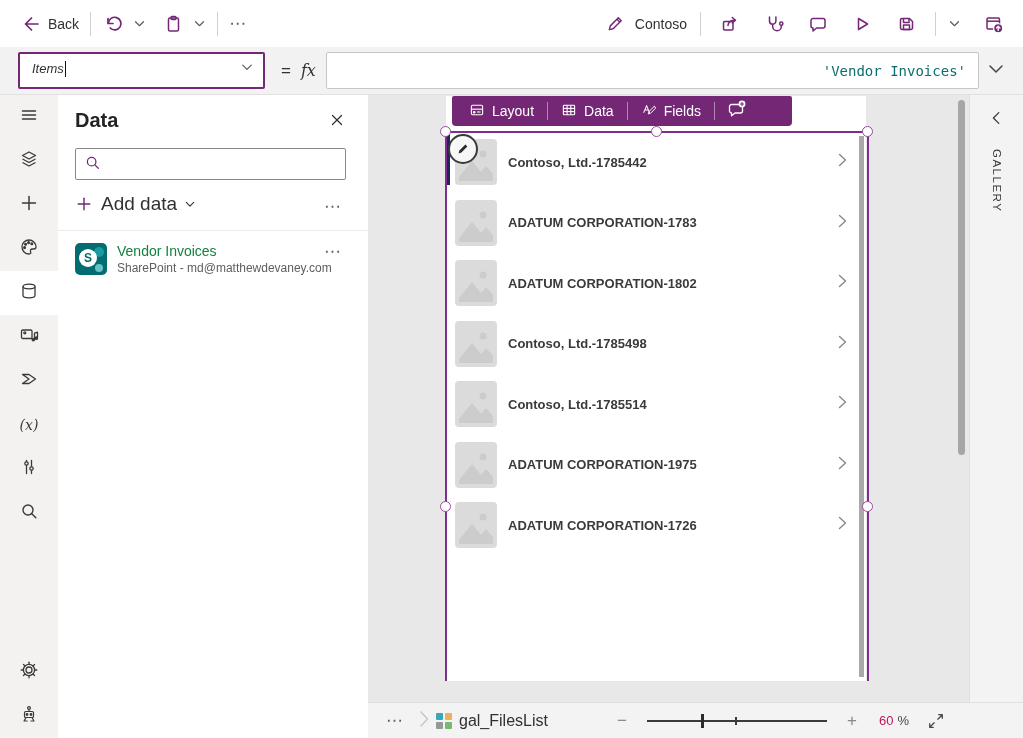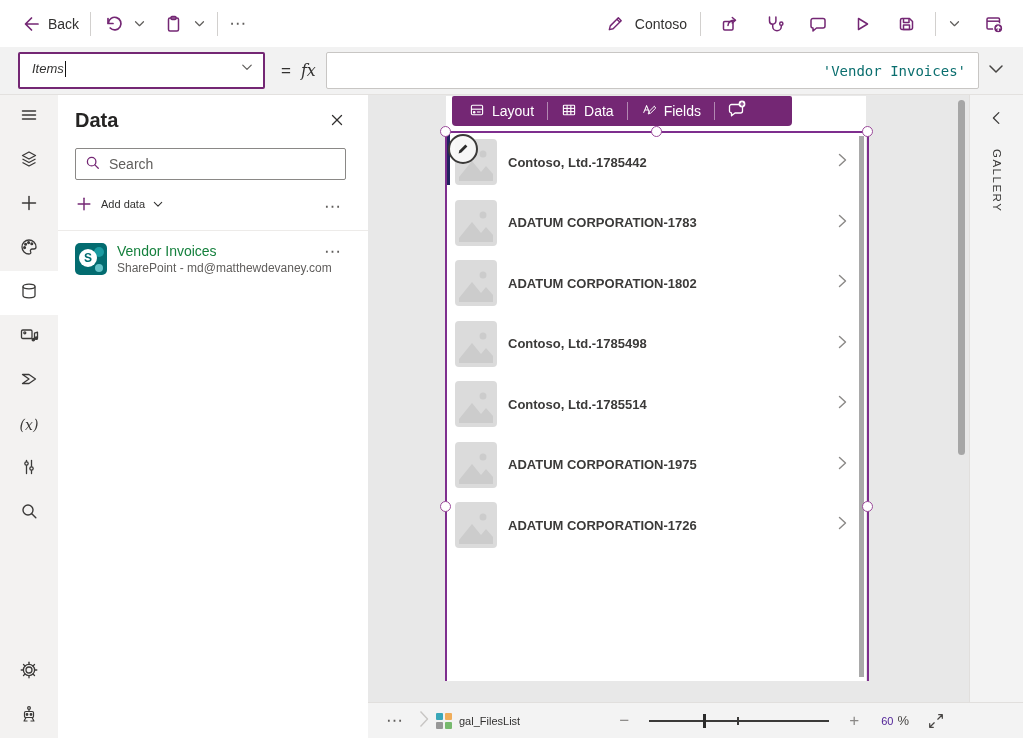--- a/index.html
+++ b/index.html
@@ -42,21 +42,21 @@
   .rail-var { font-family:"DejaVu Serif", serif; font-style:italic; font-size:14px; color:#3b3a39; }
 
   
   .dpanel { width:310px; background:#fff; flex:0 0 auto; padding:14px 22px 0 17px; position:relative; }
   .dpanel h2 { font-size:20px; font-weight:700; color:#252423; }
   .dp-close { position:absolute; top:16px; right:20px; width:20px; height:20px; cursor:pointer; }
   .dp-search { margin-top:16px; height:32px; border:1px solid #8a8886; border-radius:2px; display:flex; align-items:center; padding:0 8px; background:#fff; }
   .dp-search input { border:none; outline:none; flex:1; font-size:14px; font-family:"Liberation Sans",sans-serif; color:#323130; margin-left:8px; background:transparent; }
   .dp-search input::placeholder { color:#605e5c; }
   .dp-addrow { display:flex; align-items:center; height:40px; margin-top:6px; cursor:pointer; }
-  .dp-addrow .lbl { font-size:11px; color:#323130; margin:0 6px 4px 8px; }
+  .dp-addrow .lbl { font-size:19px; color:#323130; margin:0 6px 4px 8px; }
   .dp-ellipsis { margin-left:auto; }
   .dp-divider { height:1px; background:#edebe9; margin:4px -22px 0 -17px; }
   .src-item { display:flex; align-items:center; margin-top:12px; cursor:pointer; }
   .sp-icon { width:32px; height:32px; border-radius:5px; background:#036c70; position:relative; flex:0 0 auto; }
   .sp-icon .c1 { position:absolute; left:4px; top:6px; width:18px; height:18px; border-radius:50%; background:#fff; color:#036c70; font-size:12px; font-weight:700; display:flex; align-items:center; justify-content:center; }
   .sp-icon .c2 { position:absolute; right:3px; top:4px; width:10px; height:10px; border-radius:50%; background:#1a9ba1; }
   .sp-icon .c3 { position:absolute; right:4px; bottom:3px; width:8px; height:8px; border-radius:50%; background:#65c3c8; }
   .src-text { margin-left:10px; min-width:0; }
   .src-title { font-size:14px; color:#15803d; }
   .src-sub { font-size:12px; color:#605e5c; margin-top:2px; white-space:nowrap; }
@@ -96,28 +96,28 @@
   .rpanel { width:54px; background:#f3f3f3; border-left:1px solid #e1dfdd; flex:0 0 auto; display:flex; flex-direction:column; align-items:center; padding-top:14px; }
   .rpanel .collapse { cursor:pointer; margin-bottom:18px; }
   .rpanel .vlabel { writing-mode:vertical-rl; font-size:11.5px; letter-spacing:1.5px; color:#3b3a39; }
 
   
   .statusbar { height:36px; background:#f3f3f3; border-top:1px solid #e1dfdd; display:flex; align-items:center; padding:0 78px 0 14px; flex:0 0 auto; }
   .sb-crumbsep { margin:0 6px 0 10px; }
   .grid-icon { width:16px; height:16px; display:grid; grid-template-columns:1fr 1fr; grid-template-rows:1fr 1fr; gap:2px; margin-right:7px; }
   .grid-icon span { border-radius:1px; }
   .gi-tl{background:#3aa7b8;} .gi-tr{background:#f0ad5a;} .gi-bl{background:#979797;} .gi-br{background:#77b96e;}
-  .sb-name { font-size:11px; color:#323130; }
+  .sb-name { font-size:16px; color:#323130; }
   .zoomgrp { margin-left:auto; display:flex; align-items:center; }
   .z-minus,.z-plus { font-size:17px; color:#8a8886; cursor:pointer; padding:0 6px; }
   .z-slider { position:relative; width:180px; height:16px; margin:0 14px; cursor:pointer; }
   .z-track { position:absolute; left:0; right:0; top:7px; height:2px; background:#3b3a39; }
   .z-thumb { position:absolute; left:30%; top:1px; width:3px; height:14px; background:#2b2b2b; }
   .z-tick { position:absolute; left:49%; top:4px; width:1.5px; height:8px; background:#3b3a39; }
-  .z-val { font-size:11px; color:#4c1d95; margin:0 4px 0 16px; }
+  .z-val { font-size:13px; color:#be185d; margin:0 4px 0 16px; }
   .z-unit { font-size:13px; color:#484644; margin-right:18px; }
   .z-fit { cursor:pointer; display:flex; }
 </style>
 </head>
 <body>
 
 <div class="stage">
 
   <div class="cmdbar">
     <div class="cmd-left">
@@ -356,21 +356,20 @@
       <h2>Data</h2>
       <div class="dp-close"><span><svg width="18" height="18" viewBox="0 0 20 20" stroke="#323130" stroke-width="1.4" stroke-linecap="round">
               <line x1="5" y1="5" x2="15" y2="15"></line>
               <line x1="15" y1="5" x2="5" y2="15"></line>
             </svg></span></div>
       <div class="dp-search">
         <span><svg width="17" height="17" viewBox="0 0 20 20" fill="none" stroke="#742774" stroke-width="1.5" stroke-linecap="round">
               <circle cx="9" cy="9" r="5"></circle>
               <line x1="12.8" y1="12.8" x2="16.8" y2="16.8"></line>
             </svg></span>
-        <input type="text" placeholder="Search" style="">
       </div>
       <div class="dp-addrow">
         <span><svg width="18" height="18" viewBox="0 0 20 20" stroke="#742774" stroke-width="1.6" stroke-linecap="round">
               <line x1="10" y1="3.5" x2="10" y2="16.5"></line>
               <line x1="3.5" y1="10" x2="16.5" y2="10"></line>
             </svg></span>
         <span class="lbl">Add data</span>
         <span><svg width="14" height="14" viewBox="0 0 17 17" fill="none" stroke="#323130" stroke-width="1.3" stroke-linecap="round" stroke-linejoin="round">
               <path d="M4 6.5 l4.5 4.5 L13 6.5"></path>
             </svg></span>

